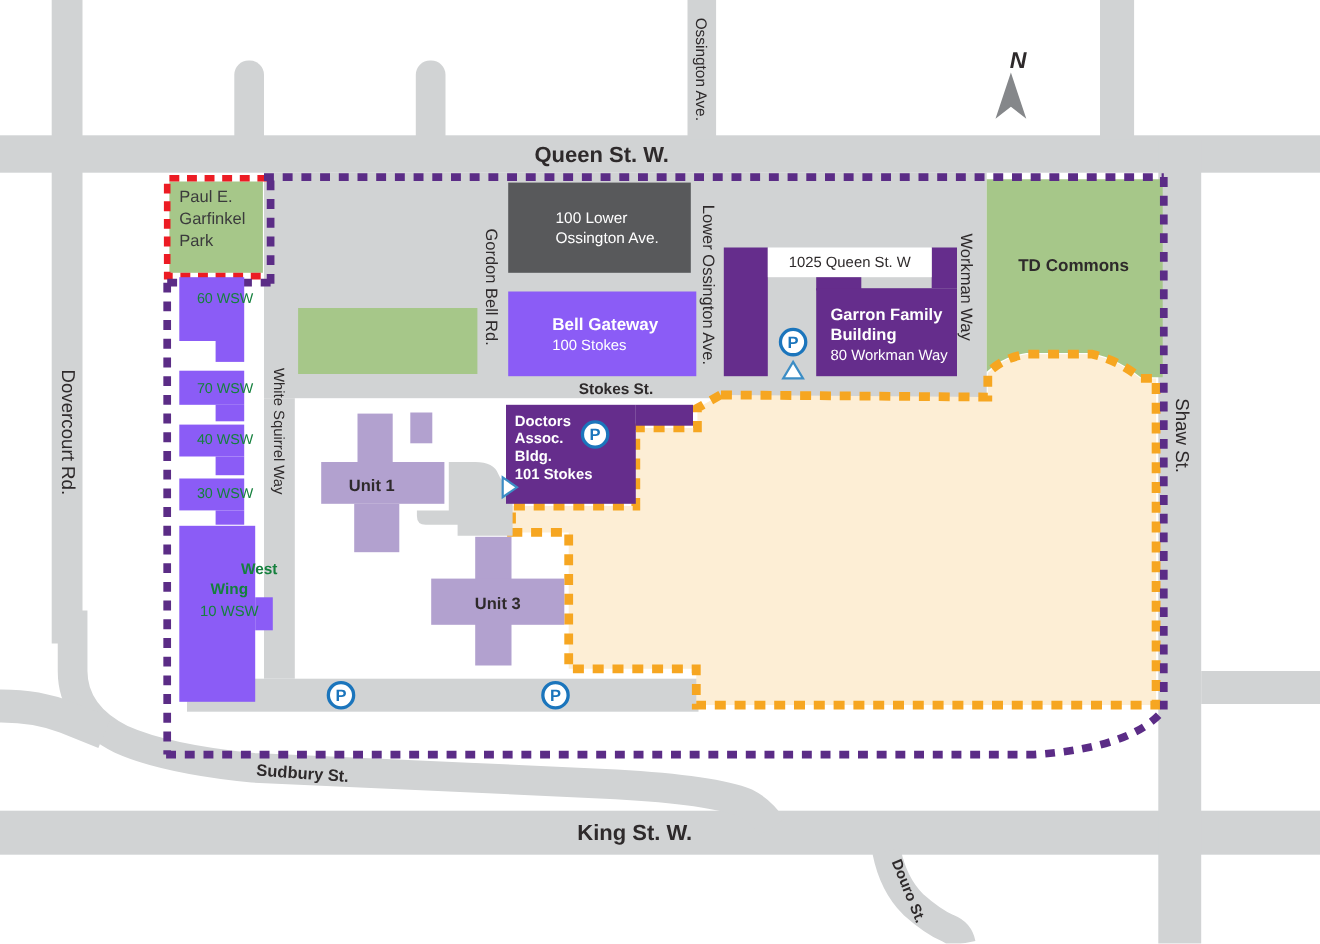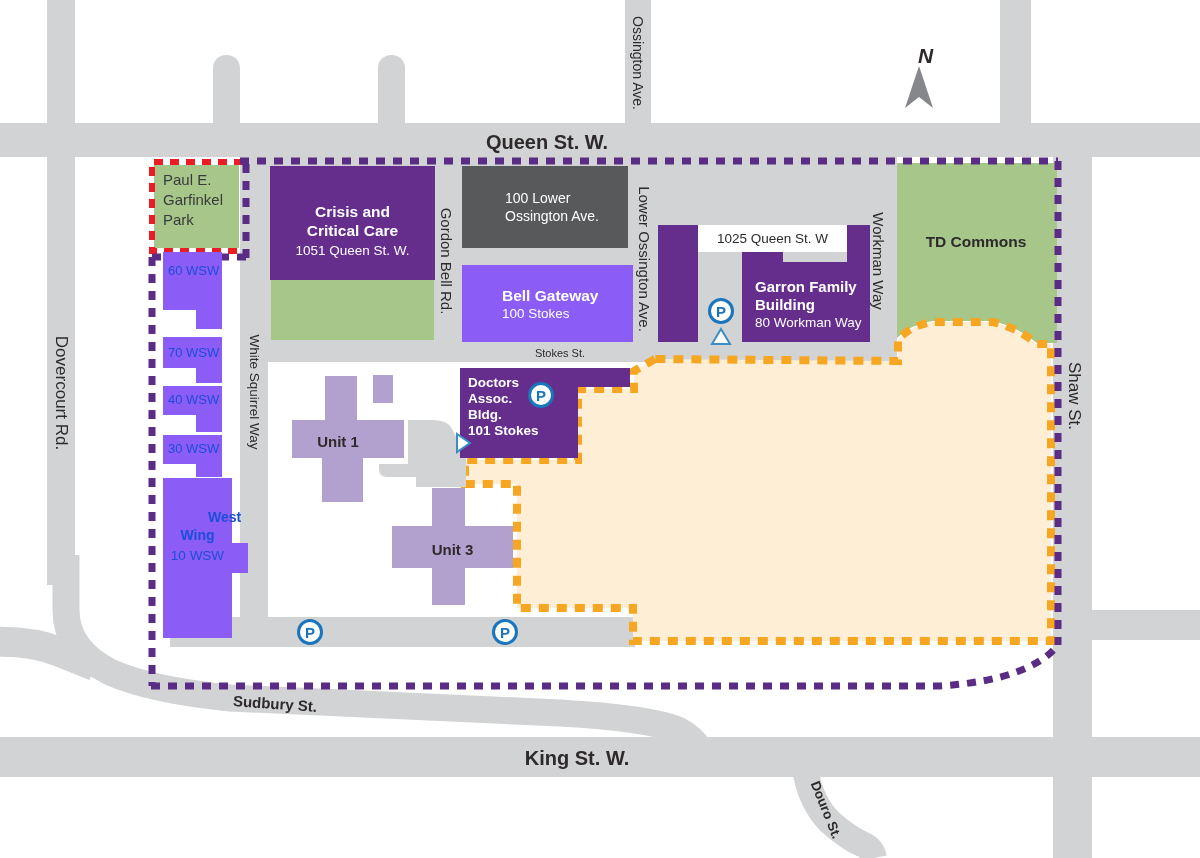--- a/index.html
+++ b/index.html
@@ -12,22 +12,22 @@
   .bld.dark{background:#652d8c;}
   .bld.mid{background:#8b5cf6;}
   .bld.light{background:#b2a1cf;}
   .bld.gray{background:#58595b;}
   .bld.green{background:#a6c789;}
   .lbl{position:absolute;z-index:4;white-space:nowrap;}
   .center{transform:translate(-50%,-50%);}
   .vlabel{transform:translate(-50%,-50%) rotate(90deg);color:#2e2a2b;}
   .street{color:#2e2a2b;}
   .big{font-size:20px;font-weight:600;}
-  .med{font-size:11px;font-weight:400;}
-  .white{color:#1d4ed8;}
+  .med{font-size:14px;font-weight:700;}
+  .white{color:#15803d;margin-left:11px;}
   .bold{font-weight:bold;}
   .bname{font-size:15.5px;font-weight:bold;line-height:19px;color:#fff;}
   .baddr{font-size:13.5px;line-height:17px;color:#fff;}
   .flexc{display:flex;flex-direction:column;justify-content:center;}
   .txtc{text-align:center;}
   .p-icon{position:absolute;z-index:6;width:26px;height:26px;border-radius:50%;
           background:#fff;border:3px solid #1b75bc;box-sizing:border-box;
           color:#1b75bc;font-weight:bold;font-size:15px;
           display:flex;align-items:center;justify-content:center;}
 </style>
@@ -89,25 +89,20 @@
   <div class="lbl white" style="left:168px;top:441px;font-size:13px;">30 WSW</div>
 
   <div class="bld mid" style="left:163px;top:478px;width:69px;height:160px;"></div>
   <div class="bld mid" style="left:232px;top:543px;width:16px;height:30px;"></div>
   <div class="lbl txtc white" style="left:163px;top:508px;width:69px;white-space:normal;">
     <div class="bold" style="font-size:14px;line-height:18px;padding-left:45px;">West</div>
     <div class="bold" style="font-size:14px;line-height:18px;">Wing</div>
     <div style="font-size:13.5px;line-height:18px;margin-top:3px;">10 WSW</div>
   </div>
 
-  <div class="bld dark flexc txtc" style="left:270px;top:166px;width:165px;height:114px;padding-top:14px;box-sizing:border-box;">
-    <div class="bname">Crisis and</div>
-    <div class="bname">Critical Care</div>
-    <div class="baddr" style="margin-top:2px;">1051 Queen St. W.</div>
-  </div>
   <div class="bld green" style="left:271px;top:280px;width:163px;height:60px;"></div>
 
   <div class="bld gray flexc" style="left:462px;top:166px;width:166px;height:82px;padding-left:43px;box-sizing:border-box;">
     <div class="baddr" style="font-size:14px;line-height:18px;">100 Lower</div>
     <div class="baddr" style="font-size:14px;line-height:18px;">Ossington Ave.</div>
   </div>
 
   <div class="bld mid flexc" style="left:462px;top:265px;width:171px;height:77px;padding-left:40px;box-sizing:border-box;">
     <div class="bname">Bell Gateway</div>
     <div class="baddr">100 Stokes</div>

